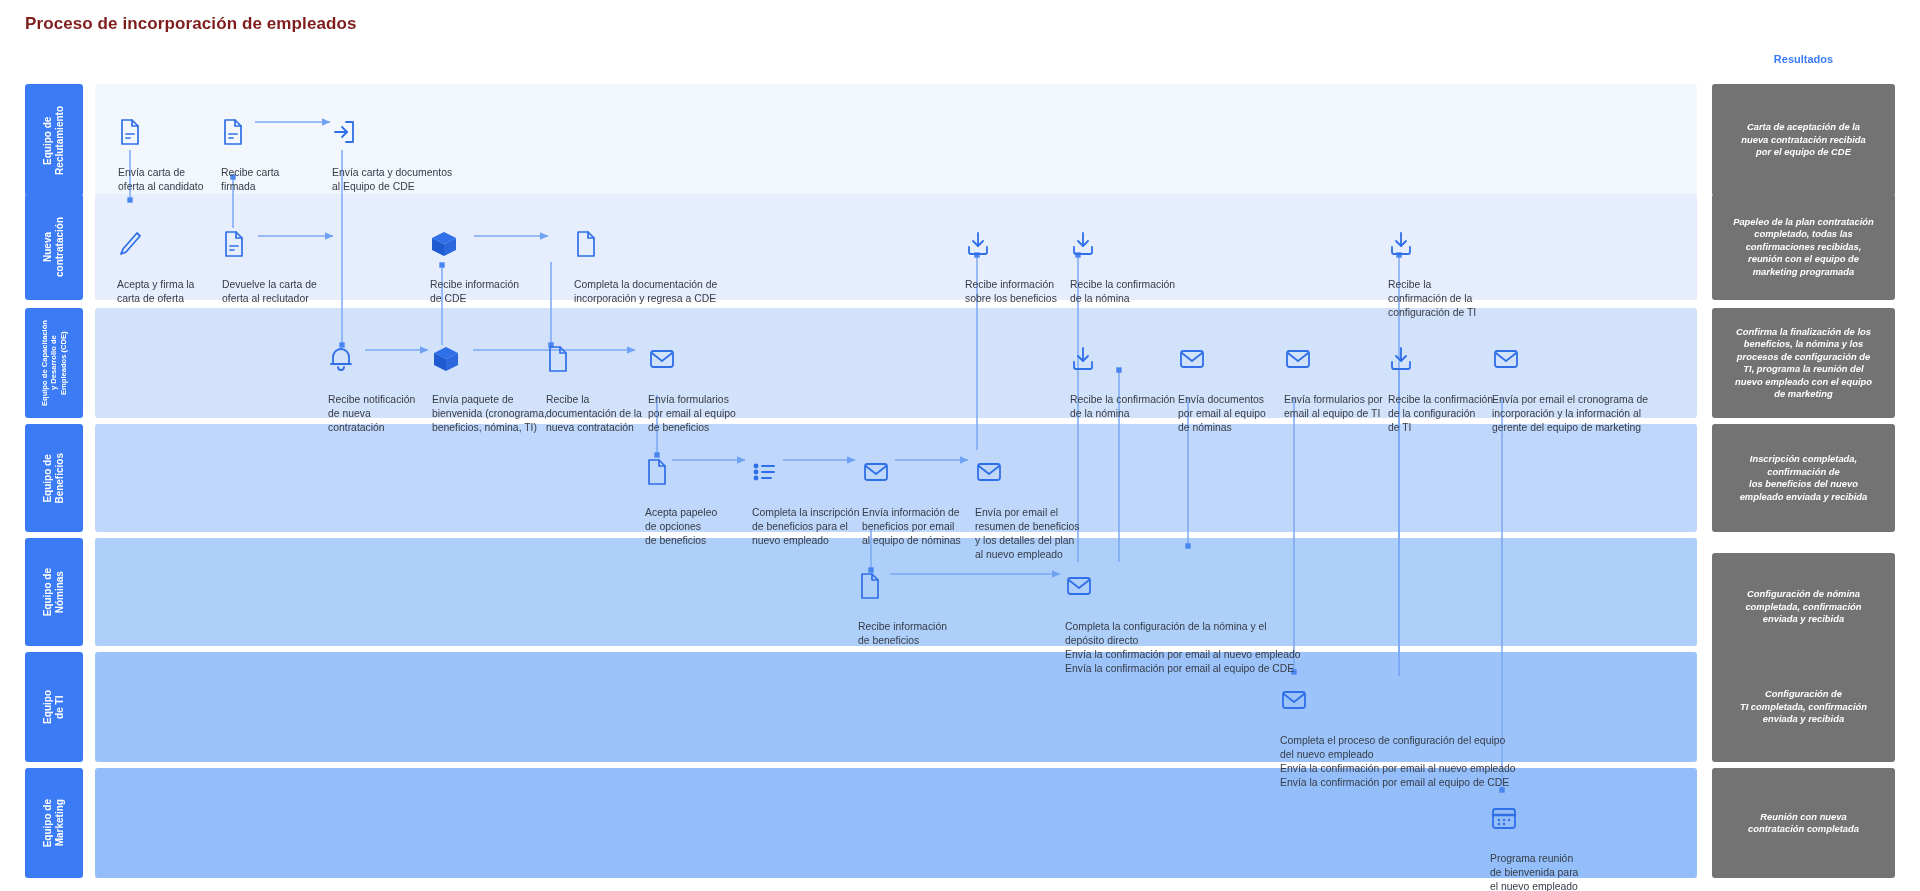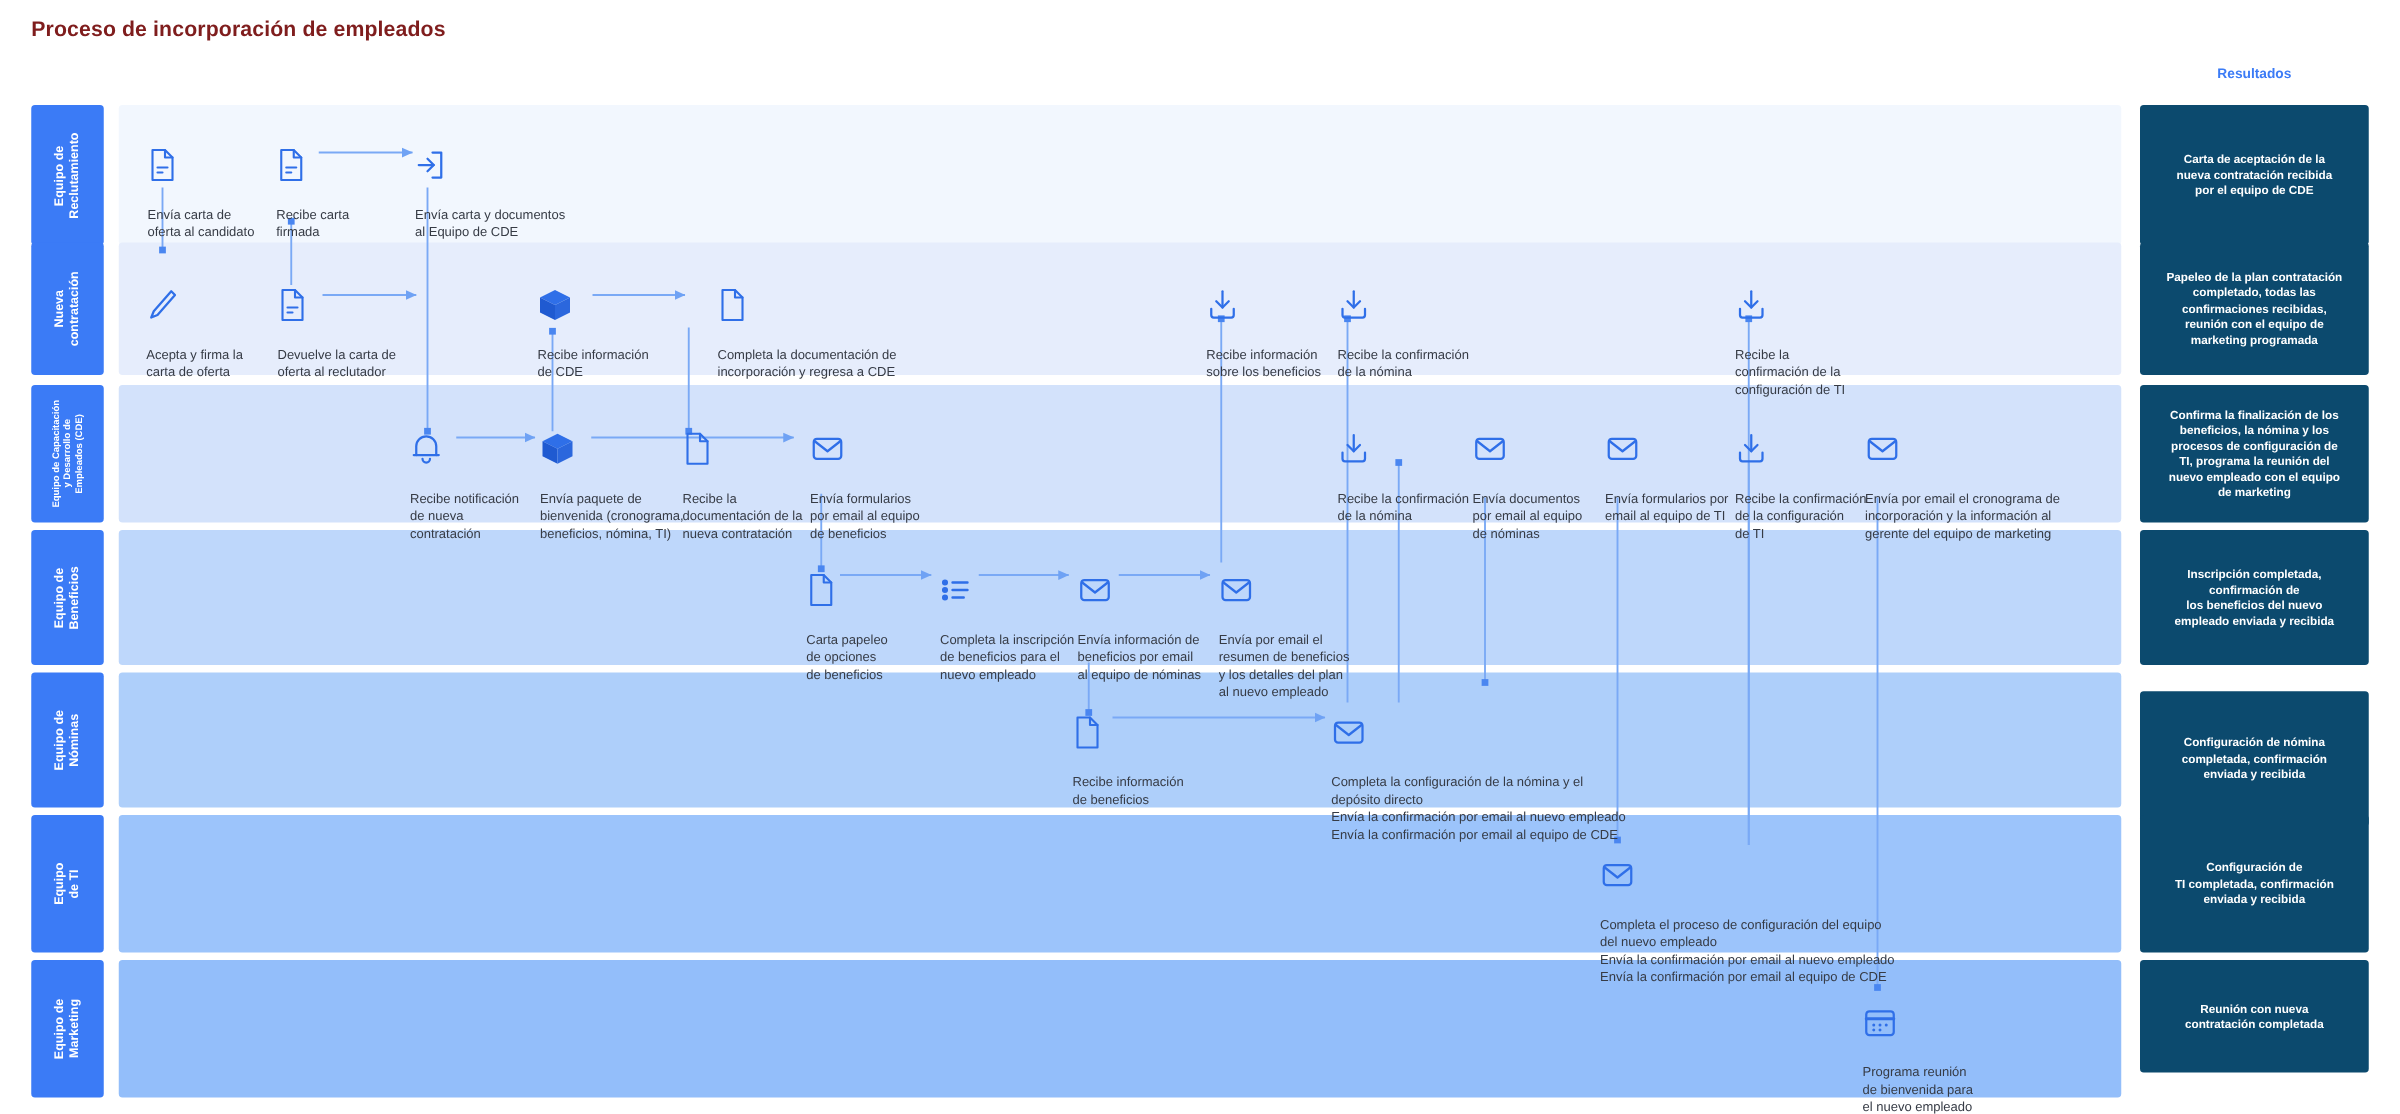--- a/index.html
+++ b/index.html
@@ -39,25 +39,26 @@
   }
   .lane-body {
     margin-left:12px;
     flex:1 1 auto;
     border-radius:3px;
     position:relative;
     overflow:visible;
   }
   .result-box {
     position:absolute; left:1712px; width:183px;
-    background:#0c4a6e; border-radius:3px;
+    background:#737373; border-radius:3px;
     color:#fff; font-size:9.4px; font-weight:bold; line-height:1.33;
     display:flex; align-items:center; justify-content:center;
     text-align:center; padding:6px 9px;
     white-space:pre-line;
+    font-style:italic;
   }
   .step {
     position:absolute;
     font-size:10.4px; color:#363b45; line-height:1.32;
     white-space:pre-line;
   }
   .step .ico { display:block; height:30px; margin-bottom:5px; }
   .step .ico svg { display:block; }
   svg.flowlayer { position:absolute; left:0; top:0; width:1920px; height:891px; pointer-events:none; }
 </style>
@@ -141,21 +142,21 @@
 <div class="result-box" style="top:424px; height:108px;">Inscripción completada,
 confirmación de
 los beneficios del nuevo
 empleado enviada y recibida</div>
 <div class="result-box" style="top:538px; height:108px;margin-top:15px;">Configuración de nómina
 completada, confirmación
 enviada y recibida</div>
 <div class="result-box" style="top:652px; height:110px;">Configuración de
 TI completada, confirmación
 enviada y recibida</div>
-<div class="result-box" style="top:768px; height:90px;">Reunión con nueva
+<div class="result-box" style="top:768px; height:110px;">Reunión con nueva
 contratación completada</div>
 
 <svg class="flowlayer" xmlns="http://www.w3.org/2000/svg">
   <defs>
     <marker id="ah" markerWidth="7" markerHeight="7" refX="5.6" refY="3" orient="auto">
       <path d="M0,0.4 L5.8,3 L0,5.6 Z" fill="#6fa2f4"></path>
     </marker>
     <marker id="ahs" markerWidth="5" markerHeight="5" refX="2.4" refY="2.4" orient="auto">
       <rect x="0.6" y="0.6" width="3.6" height="3.6" fill="#4a86f0"></rect>
     </marker>
@@ -380,21 +381,21 @@
   <span>Envía por email el cronograma de
 incorporación y la información al
 gerente del equipo de marketing</span>
 </div>
 
 <div class="step" style="left:645px; top:444px; width:100px;">
   <span class="ico"><svg width="24" height="28" viewBox="0 0 24 28" fill="none" stroke="#2f6fe8" stroke-width="1.7" stroke-linecap="round" stroke-linejoin="round">
         <path d="M4 2h10l6 6v18H4z"></path>
         <path d="M14 2v6h6"></path>
       </svg></span>
-  <span>Carta papeleo
+  <span>Acepta papeleo
 de opciones
 de beneficios</span>
 </div>
 <div class="step" style="left:752px; top:444px; width:116px;">
   <span class="ico"><svg width="26" height="28" viewBox="0 0 26 28" fill="none" stroke="#2f6fe8" stroke-width="1.9" stroke-linecap="round">
         <circle cx="4" cy="8" r="1.5" fill="#2f6fe8"></circle>
         <circle cx="4" cy="14" r="1.5" fill="#2f6fe8"></circle>
         <circle cx="4" cy="20" r="1.5" fill="#2f6fe8"></circle>
         <path d="M10 8h12M10 14h12M10 20h9"></path>
       </svg></span>

